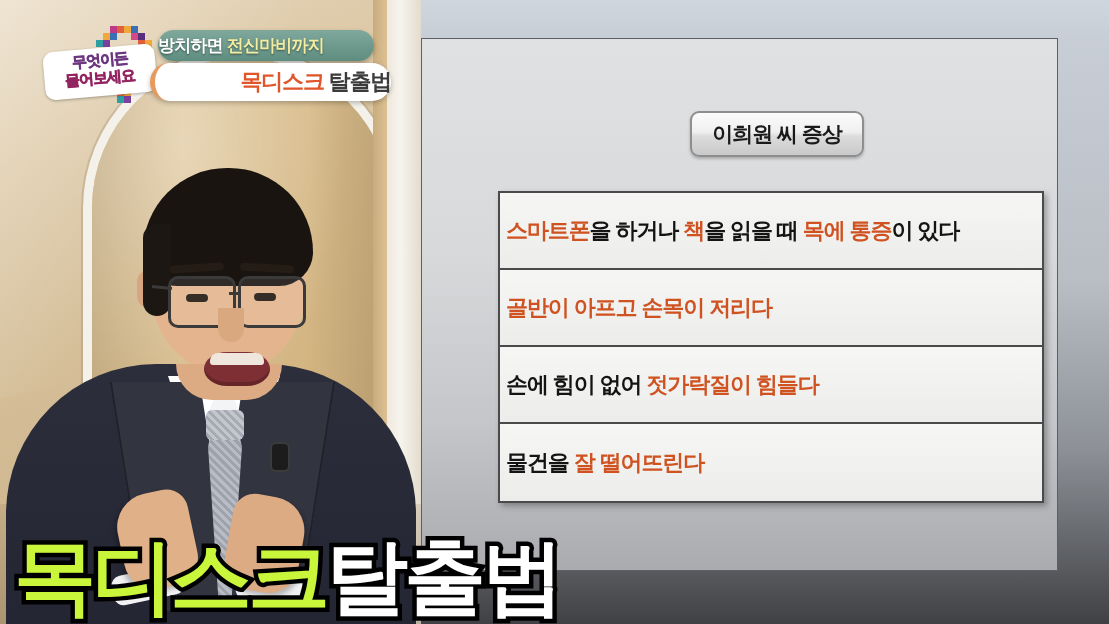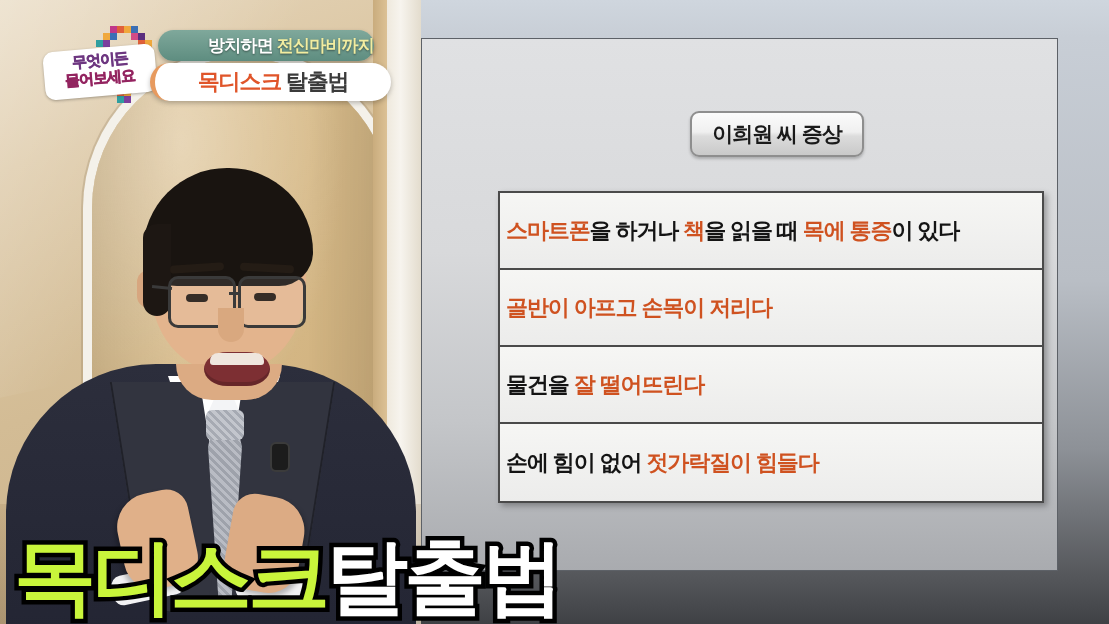--- a/index.html
+++ b/index.html
@@ -163,33 +163,33 @@
   
   #qmark{
     position:absolute;left:96px;top:26px;width:62px;height:74px;z-index:29;
   }
   .px{position:absolute;width:7px;height:7px;}
 
   
   #banner-green{
     position:absolute;left:158px;top:30px;width:216px;height:31px;z-index:32;
     background:linear-gradient(to bottom,#7fa89b,#5e8d80);
-    border-radius:16px;display:flex;align-items:center;justify-content:flex-end;
+    border-radius:16px;display:flex;align-items:center;justify-content:flex-start;
     box-shadow:0 2px 4px rgba(0,0,0,.28);
   }
   #banner-green .t{
     font-size:17px;font-weight:bold;letter-spacing:-.8px;white-space:nowrap;
     text-shadow:0 1px 2px rgba(0,0,0,.45);
   }
   .g-white{color:#ffffff;}
   .g-yellow{color:#f2eda0;}
 
   #banner-white{
     position:absolute;left:150px;top:63px;width:236px;height:38px;z-index:33;
-    background:#ffffff;border-radius:19px;display:flex;align-items:center;justify-content:center;
+    background:#ffffff;border-radius:19px;display:flex;align-items:center;justify-content:flex-end;
     box-shadow:0 2px 5px rgba(0,0,0,.25);
     border-left:5px solid #e79a5e;
   }
   #banner-white .t{font-size:22px;font-weight:bold;letter-spacing:-1.2px;white-space:nowrap;}
   .w-orange{color:#e0552a;}
   .w-dark{color:#3b3b3b;}
 
   
   #screen{
     position:absolute;left:421px;top:0;width:688px;height:624px;
@@ -343,25 +343,25 @@
       </div>
 
       <div id="symptom-table">
         <div class="srow">
           <div class="txt"><span class="hl">스마트폰</span><span class="nm">을 하거나 </span><span class="hl">책</span><span class="nm">을 읽을 때 </span><span class="hl">목에 통증</span><span class="nm">이 있다</span></div>
         </div>
         <div class="srow">
           <div class="txt"><span class="hl">골반이 아프고 손목이 저리다</span></div>
         </div>
         <div class="srow">
+          <div class="txt"><span class="nm">손에 힘이 없어 </span><span class="hl">젓가락질이 힘들다</span></div>
+        </div>
+        <div class="srow">
           <div class="txt"><span class="nm">물건을 </span><span class="hl">잘 떨어뜨린다</span></div>
         </div>
-        <div class="srow">
-          <div class="txt"><span class="nm">손에 힘이 없어 </span><span class="hl">젓가락질이 힘들다</span></div>
-        </div>
       </div>
 
     </div>
   </div>
 
   <div id="caption">
     <span class="c-lime">목디스크</span><span class="c-white">탈출법</span>
   </div>
 
 </div>

